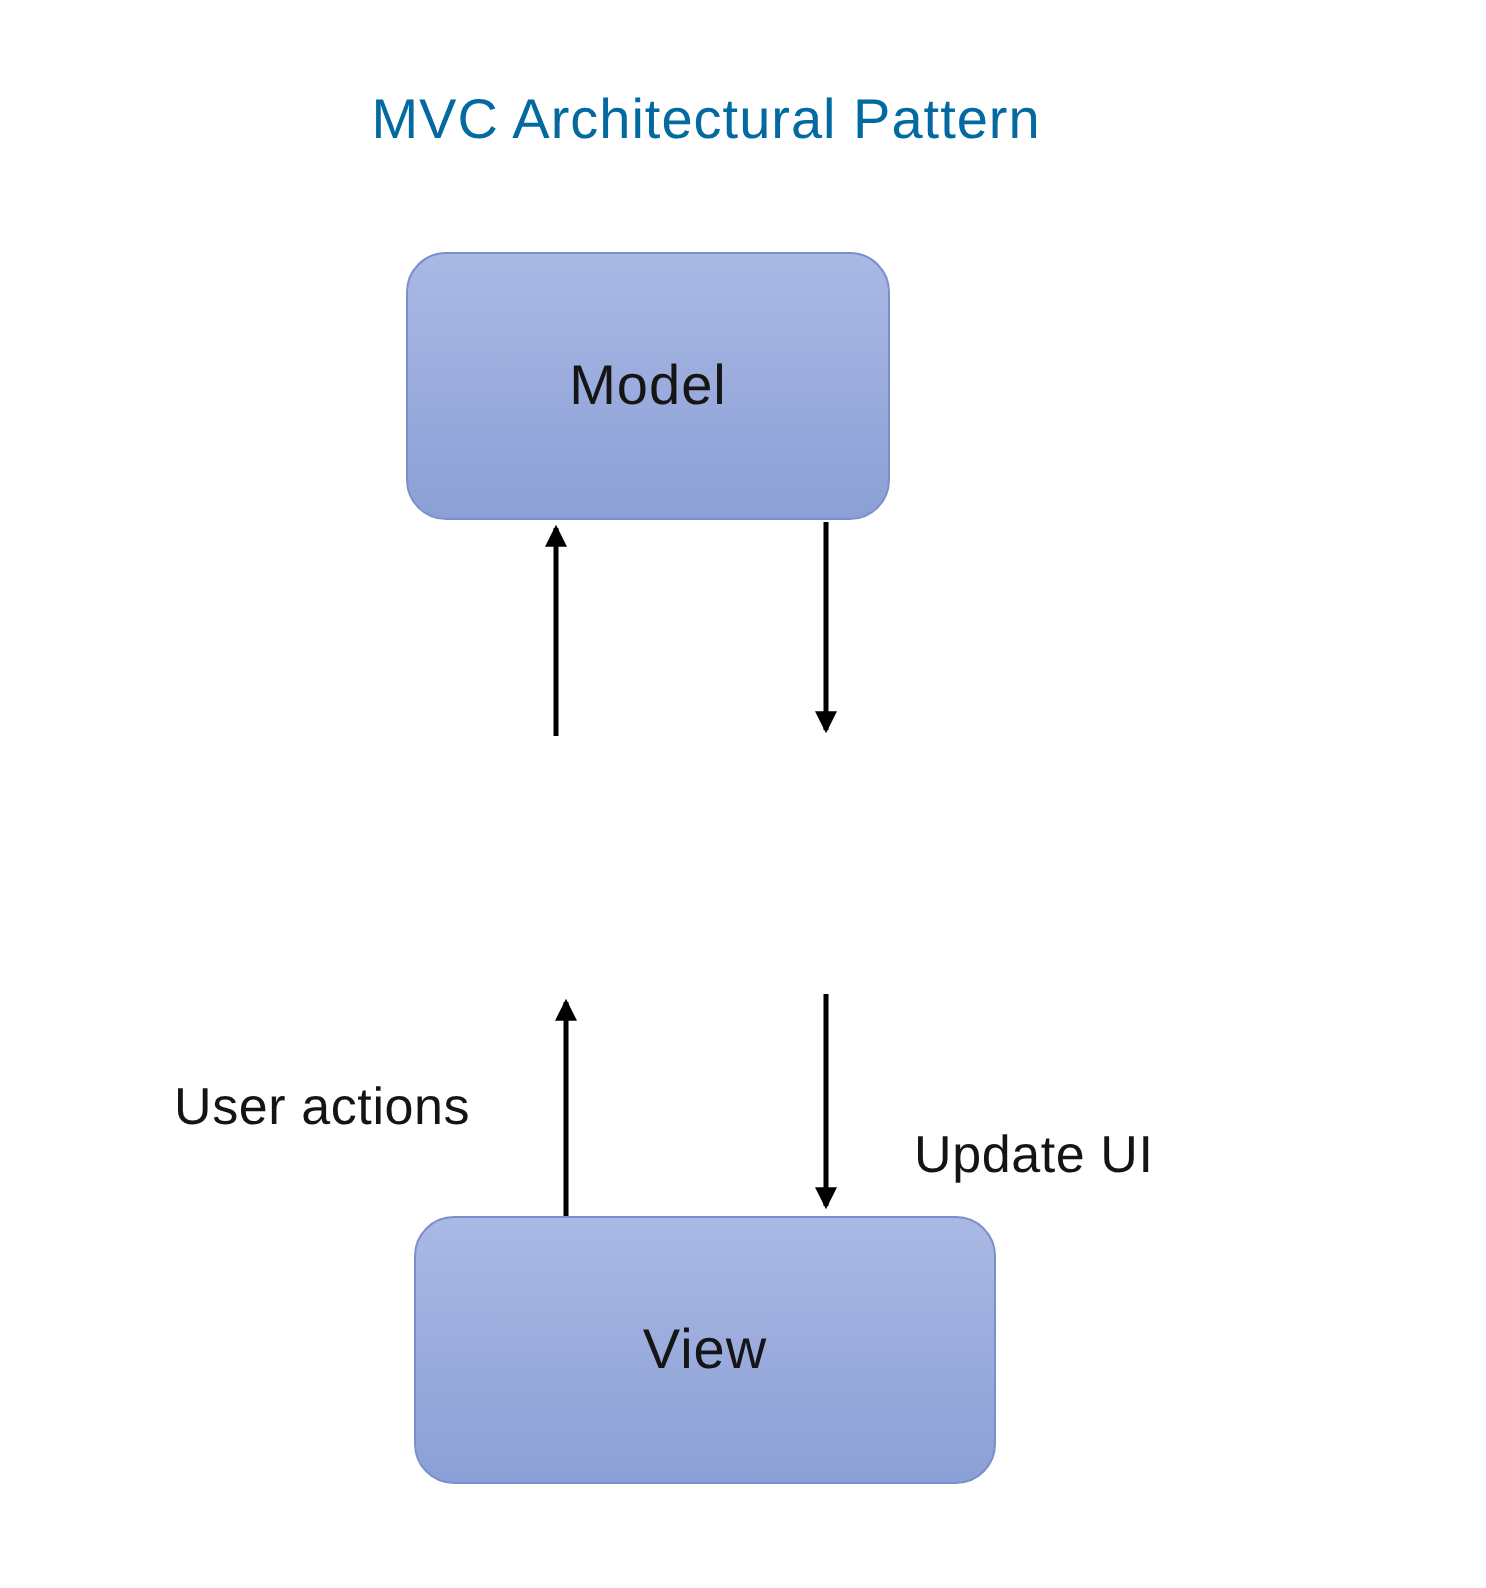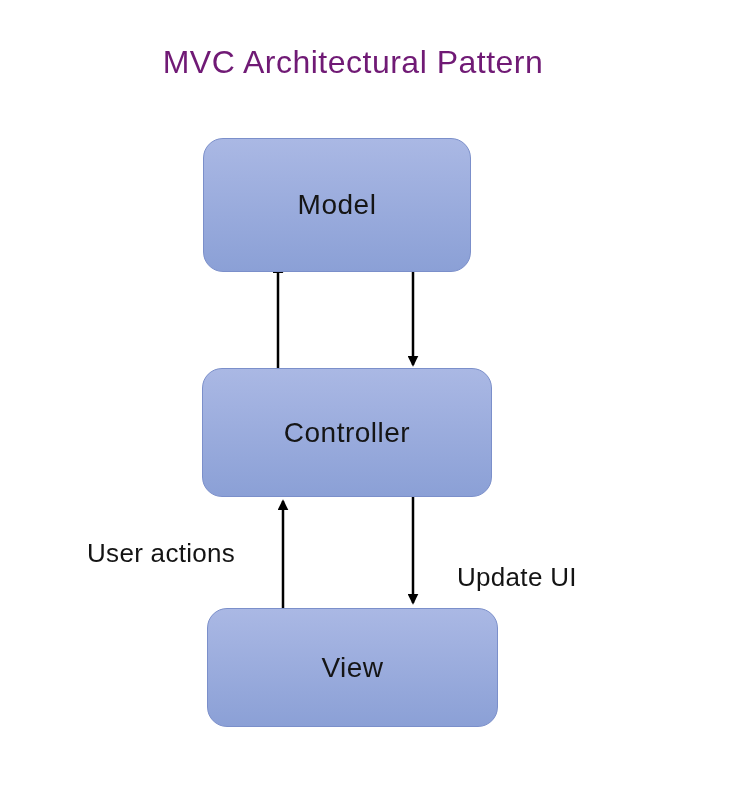--- a/index.html
+++ b/index.html
@@ -14,40 +14,40 @@
     height: 794px;
     background: #ffffff;
     overflow: hidden;
   }
   .title {
     position: absolute;
     left: 353px;
     top: 44px;
     transform: translateX(-50%);
     white-space: nowrap;
-    font-size: 32px;
-    color: #701a75;
+    font-size: 28px;
+    color: #0369a1;
     letter-spacing: 0.5px;
   }
   .node {
     position: absolute;
     border-radius: 20px;
     background: linear-gradient(180deg, #aab8e4 0%, #8ba0d6 100%);
     border: 1.5px solid #7b8fca;
     box-sizing: border-box;
     display: flex;
     align-items: center;
     justify-content: center;
     font-size: 28px;
     color: #151515;
     letter-spacing: 0.5px;
   }
-  .node-model      { left: 203px; top: 138px; width: 268px; height: 134px; }
+  .node-model      { left: 203px; top: 126px; width: 242px; height: 134px; }
   .node-controller { left: 202px; top: 368px; width: 290px; height: 129px; }
-  .node-view       { left: 207px; top: 608px; width: 291px; height: 119px; }
+  .node-view       { left: 207px; top: 608px; width: 291px; height: 134px; }
   .arrows {
     position: absolute;
     left: 0; top: 0;
     width: 743px;
     height: 794px;
     pointer-events: none;
   }
   .edge-label {
     position: absolute;
     font-size: 26px;
@@ -77,23 +77,20 @@
     <line x1="278" y1="368" x2="278" y2="264" stroke="#000000" stroke-width="2.5" marker-end="url(#arrowhead)"></line>
     <line x1="413" y1="261" x2="413" y2="365" stroke="#000000" stroke-width="2.5" marker-end="url(#arrowhead)"></line>
     <line x1="283" y1="608" x2="283" y2="501" stroke="#000000" stroke-width="2.5" marker-end="url(#arrowhead)"></line>
     <line x1="413" y1="497" x2="413" y2="603" stroke="#000000" stroke-width="2.5" marker-end="url(#arrowhead)"></line>
   </svg>
 
   <div class="node node-model">
     <span>Model</span>
   </div>
 
-  <div class="node node-controller">
-    <span>Controller</span>
-  </div>
 
   <div class="node node-view">
     <span>View</span>
   </div>
 
 
 
   <div class="edge-label label-user">User actions</div>
 
   <div class="edge-label label-update">Update UI</div>

